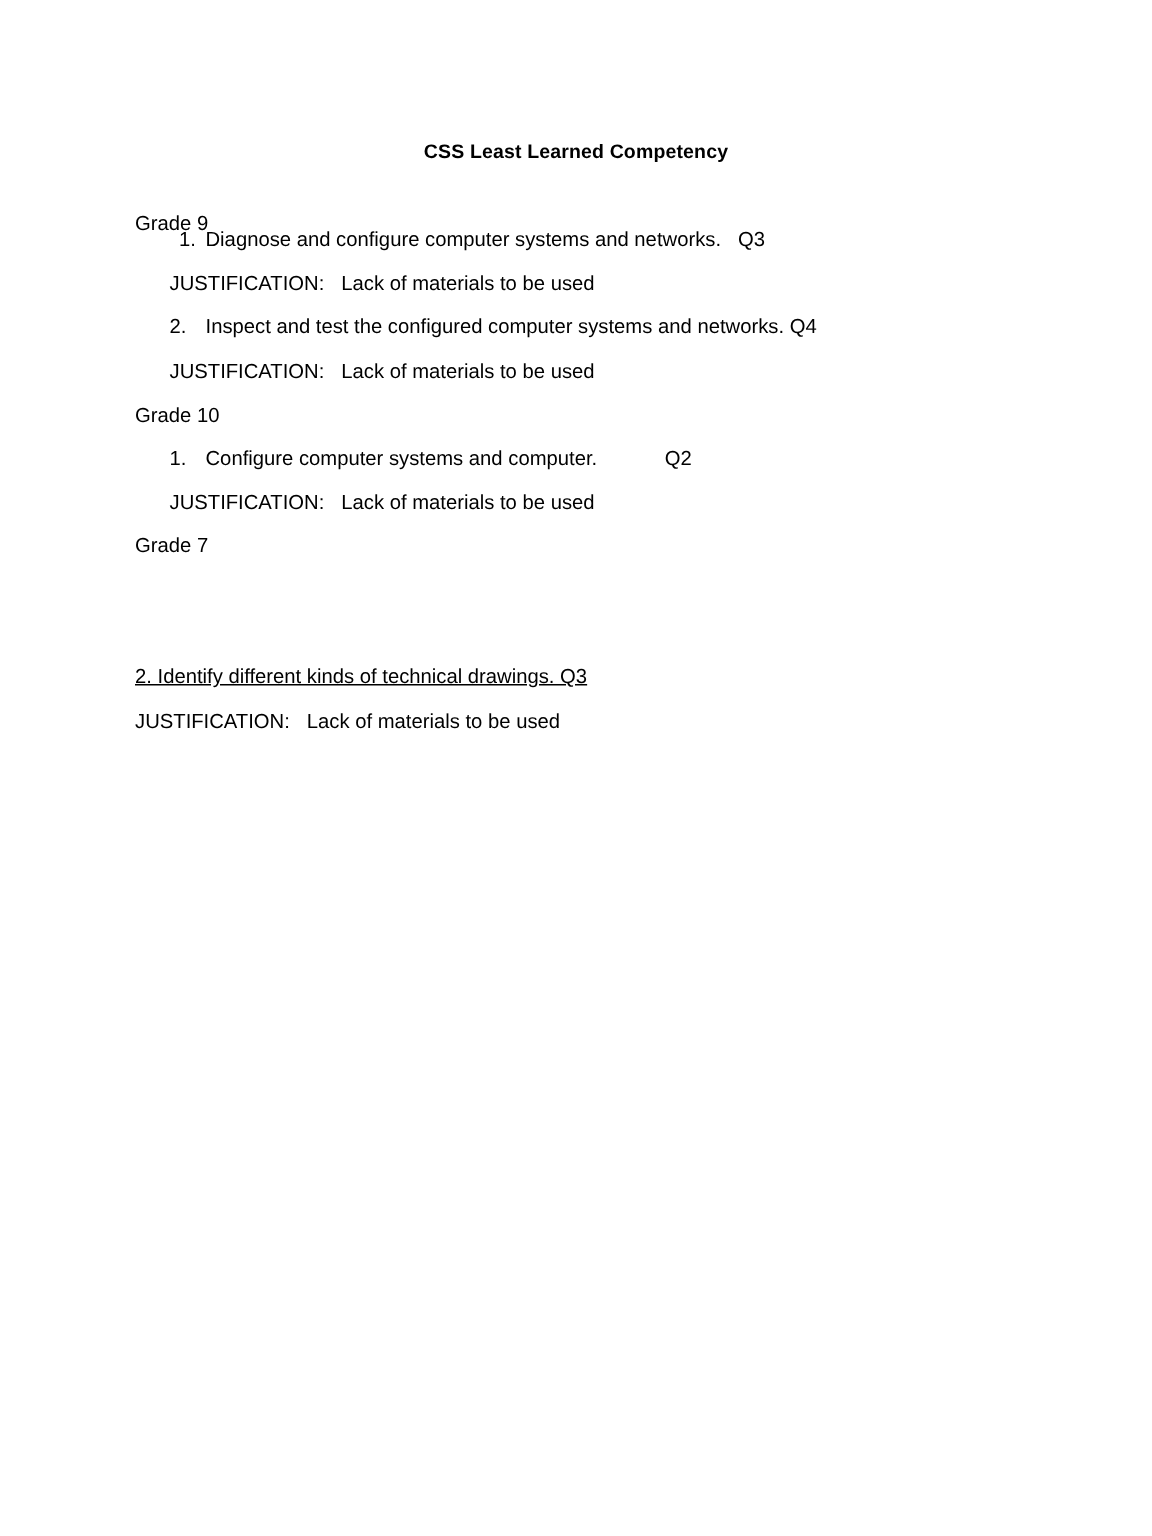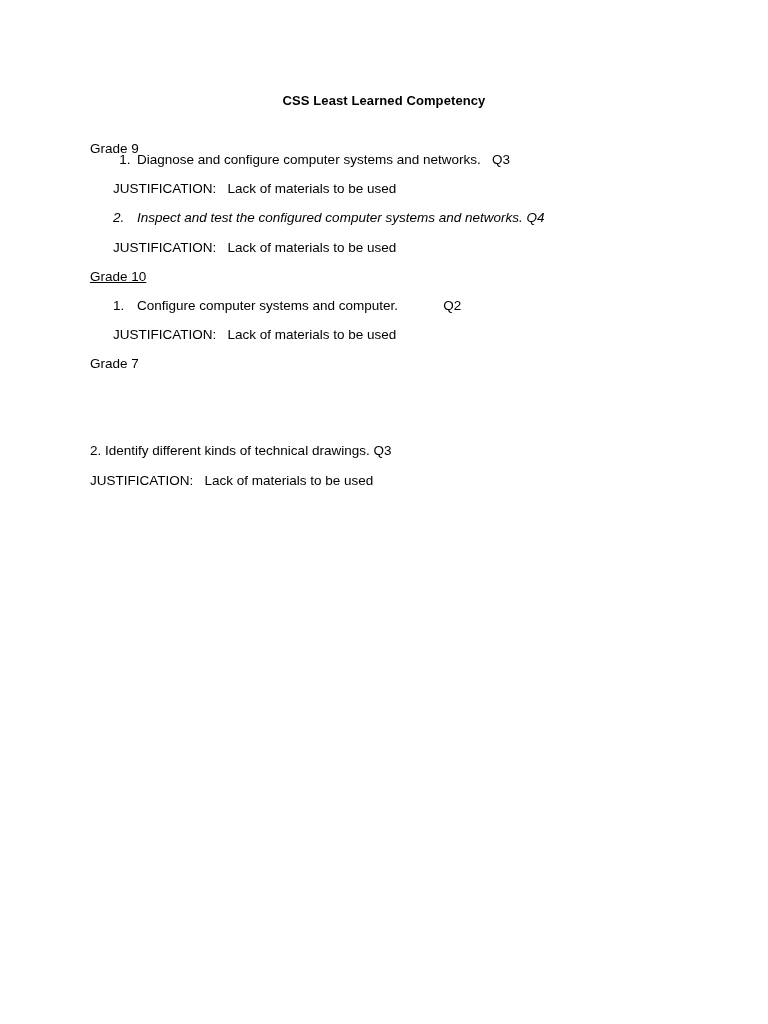--- a/index.html
+++ b/index.html
@@ -50,31 +50,31 @@
 <div class="page">
 
   <div class="doc-title">CSS Least Learned Competency</div>
 
   <div class="line lvl0" style="top:141px;">Grade 9</div>
 
   <div class="line lvl1" style="top:152px;text-align:center;"><span class="num">1.</span><span>Diagnose and configure computer systems and networks.   Q3</span></div>
 
   <div class="line lvl1" style="top:181px;"><span class="just-label">JUSTIFICATION:</span><span>&nbsp;&nbsp; </span><span>Lack of materials to be used</span></div>
 
-  <div class="line lvl1" style="top:210px;font-style:italic;"><span class="num">2.</span><span>Inspect and test the configured computer systems and networks. Q4</span></div>
+  <div class="line lvl1" style="top:210px;"><span class="num">2.</span><span>Inspect and test the configured computer systems and networks. Q4</span></div>
 
   <div class="line lvl1" style="top:240px;"><span class="just-label">JUSTIFICATION:</span><span>&nbsp;&nbsp; </span><span>Lack of materials to be used</span></div>
 
-  <div class="line lvl0" style="top:269px;text-decoration:underline;">Grade 10</div>
+  <div class="line lvl0" style="top:269px;">Grade 10</div>
 
   <div class="line lvl1" style="top:298px;"><span class="num">1.</span><span>Configure computer systems and computer.            Q2</span></div>
 
   <div class="line lvl1" style="top:327px;"><span class="just-label">JUSTIFICATION:</span><span>&nbsp;&nbsp; </span><span>Lack of materials to be used</span></div>
 
   <div class="line lvl0" style="top:356px;">Grade 7</div>
 
 
 
-  <div class="line lvl0" style="top:443px;">2. Identify different kinds of technical drawings. Q3</div>
+  <div class="line lvl0" style="top:443px;text-decoration:underline;">2. Identify different kinds of technical drawings. Q3</div>
 
   <div class="line lvl0" style="top:473px;"><span class="just-label">JUSTIFICATION:</span><span>&nbsp;&nbsp; </span><span>Lack of materials to be used</span></div>
 
 </div>
 
 </body></html>

